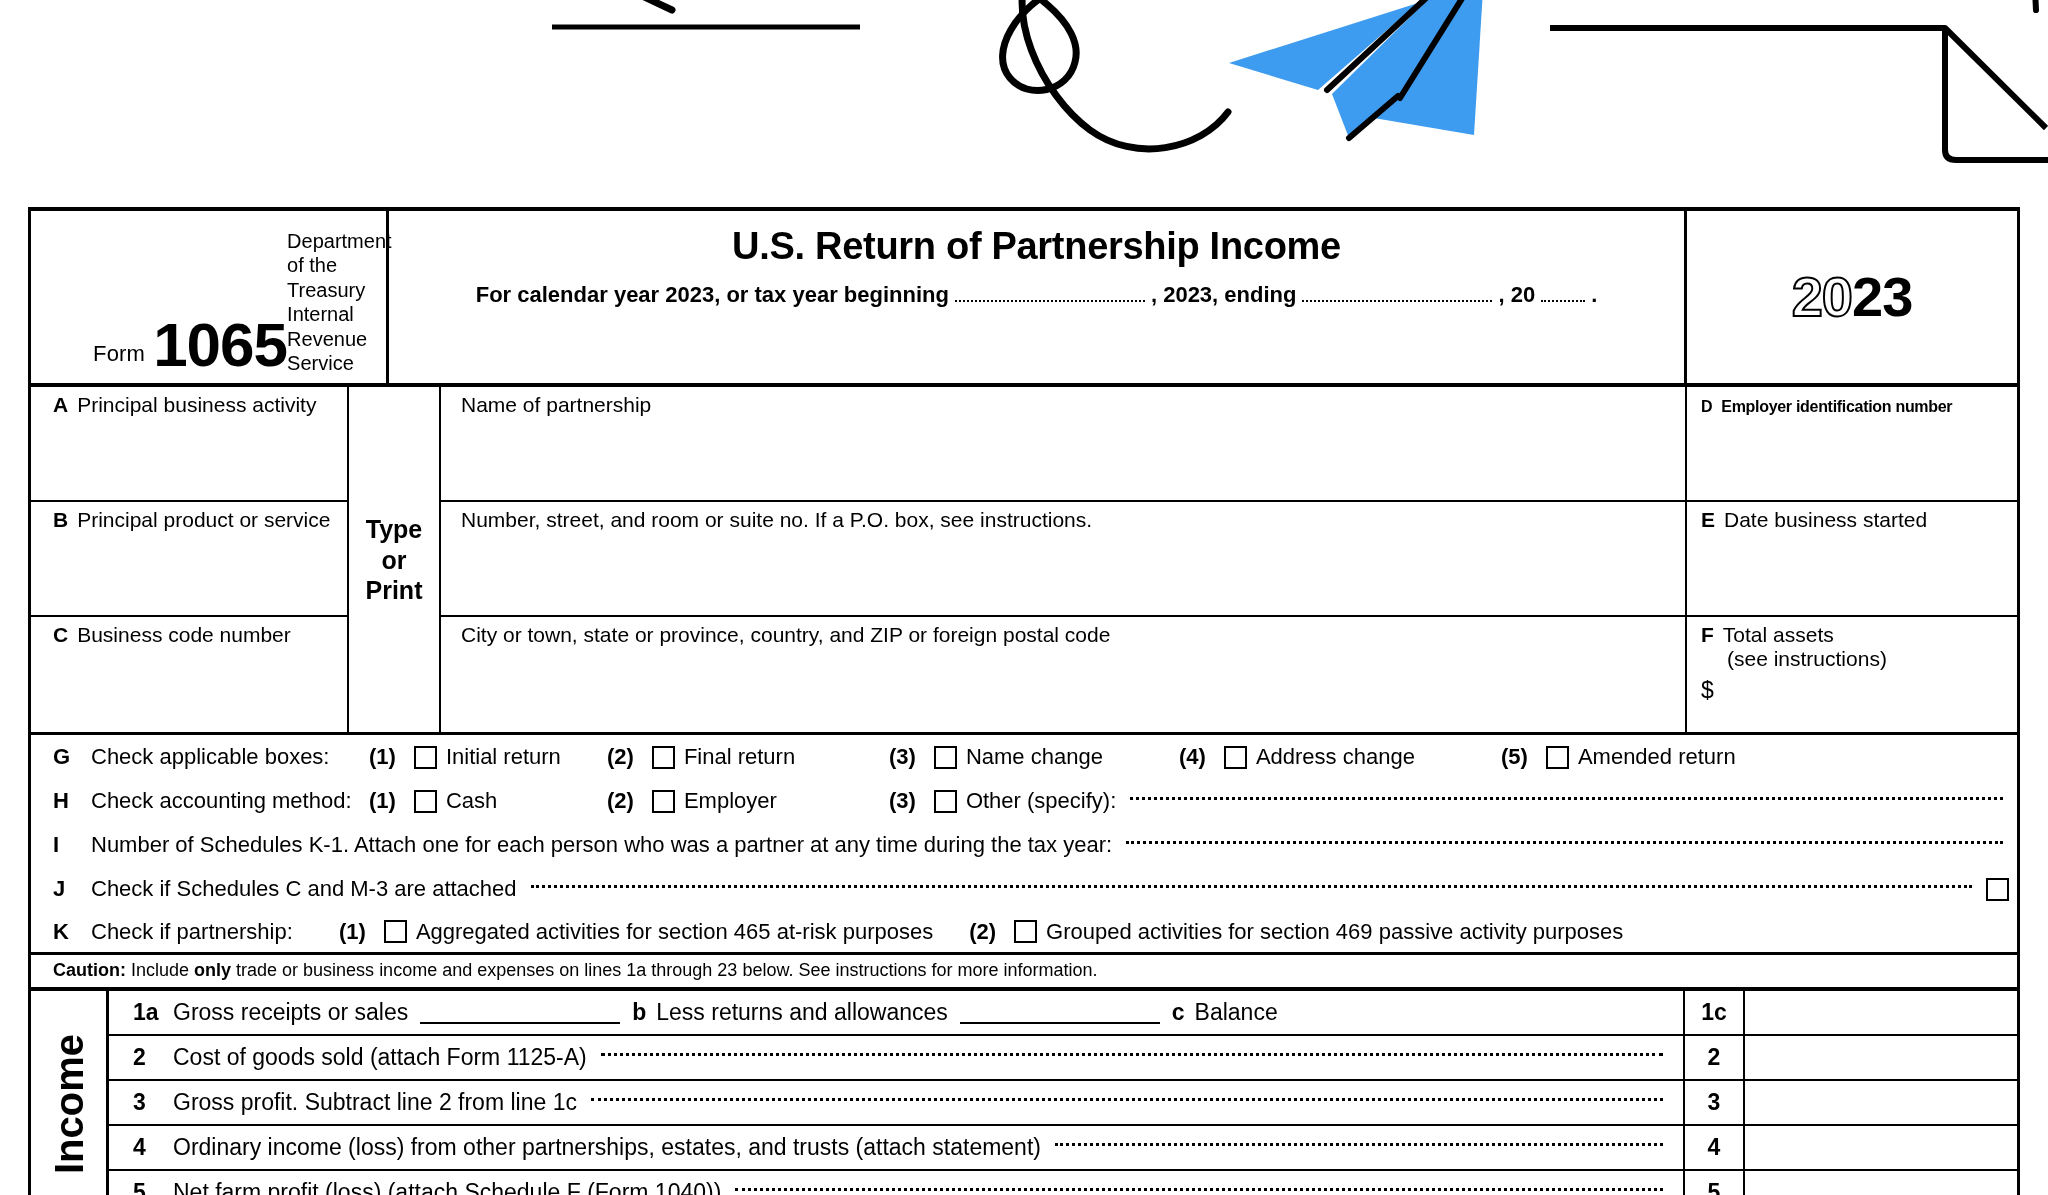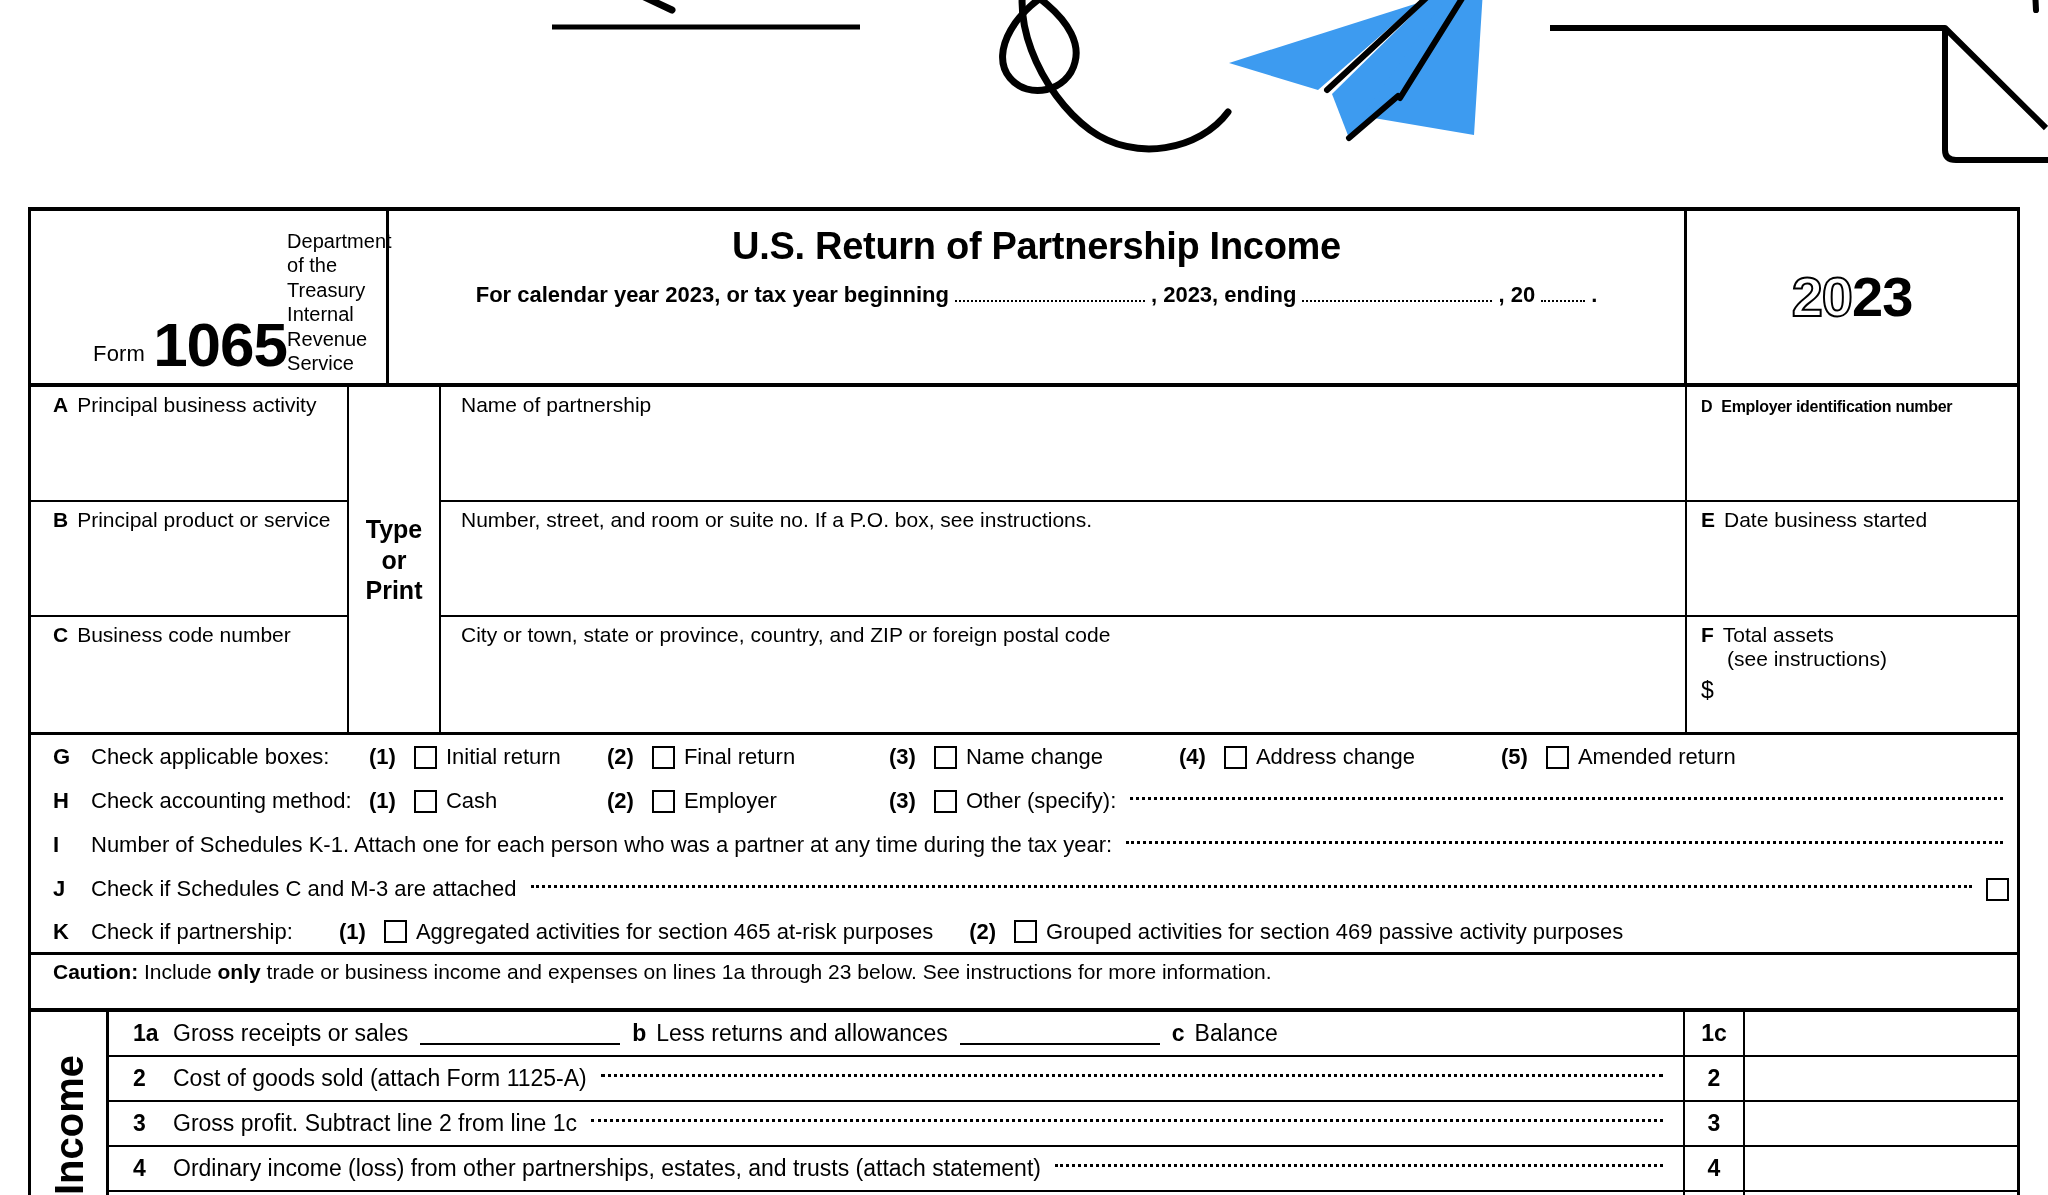--- a/index.html
+++ b/index.html
@@ -75,21 +75,21 @@
 
   
   .ghijk { font-size:22px; }
   .gline { display:flex; align-items:center; height:44px; padding-left:22px; white-space:nowrap; }
   .gline .alpha { font-weight:bold; width:38px; flex:0 0 38px; }
   .cb { display:inline-block; width:23px; height:23px; border:2px solid #000; background:#fff; vertical-align:-3px; }
   .num { font-weight:bold; margin-right:9px; }
   .opt { display:inline-flex; align-items:center; gap:9px; }
   .jdots { flex:1 1 auto; border-bottom:3px dotted #000; margin:0 14px 6px; }
   .kline { border-bottom:3px solid #000; }
-  .caution { font-size:21px; padding:5px 0 24px 22px; border-bottom:4px solid #000; white-space:nowrap; }
+  .caution { font-size:18px; padding:5px 0 6px 22px; border-bottom:4px solid #000; white-space:nowrap; }
   .caution b { font-weight:bold; }
 
   
   .income { display:flex; }
   .inc-tab { width:78px; flex:0 0 78px; border-right:3px solid #000; position:relative; }
   .inc-tab span {
     position:absolute; left:50%; top:50%;
     transform:translate(-50%,-50%) rotate(-90deg);
     font-size:40px; font-weight:bold; white-space:nowrap;
   }

